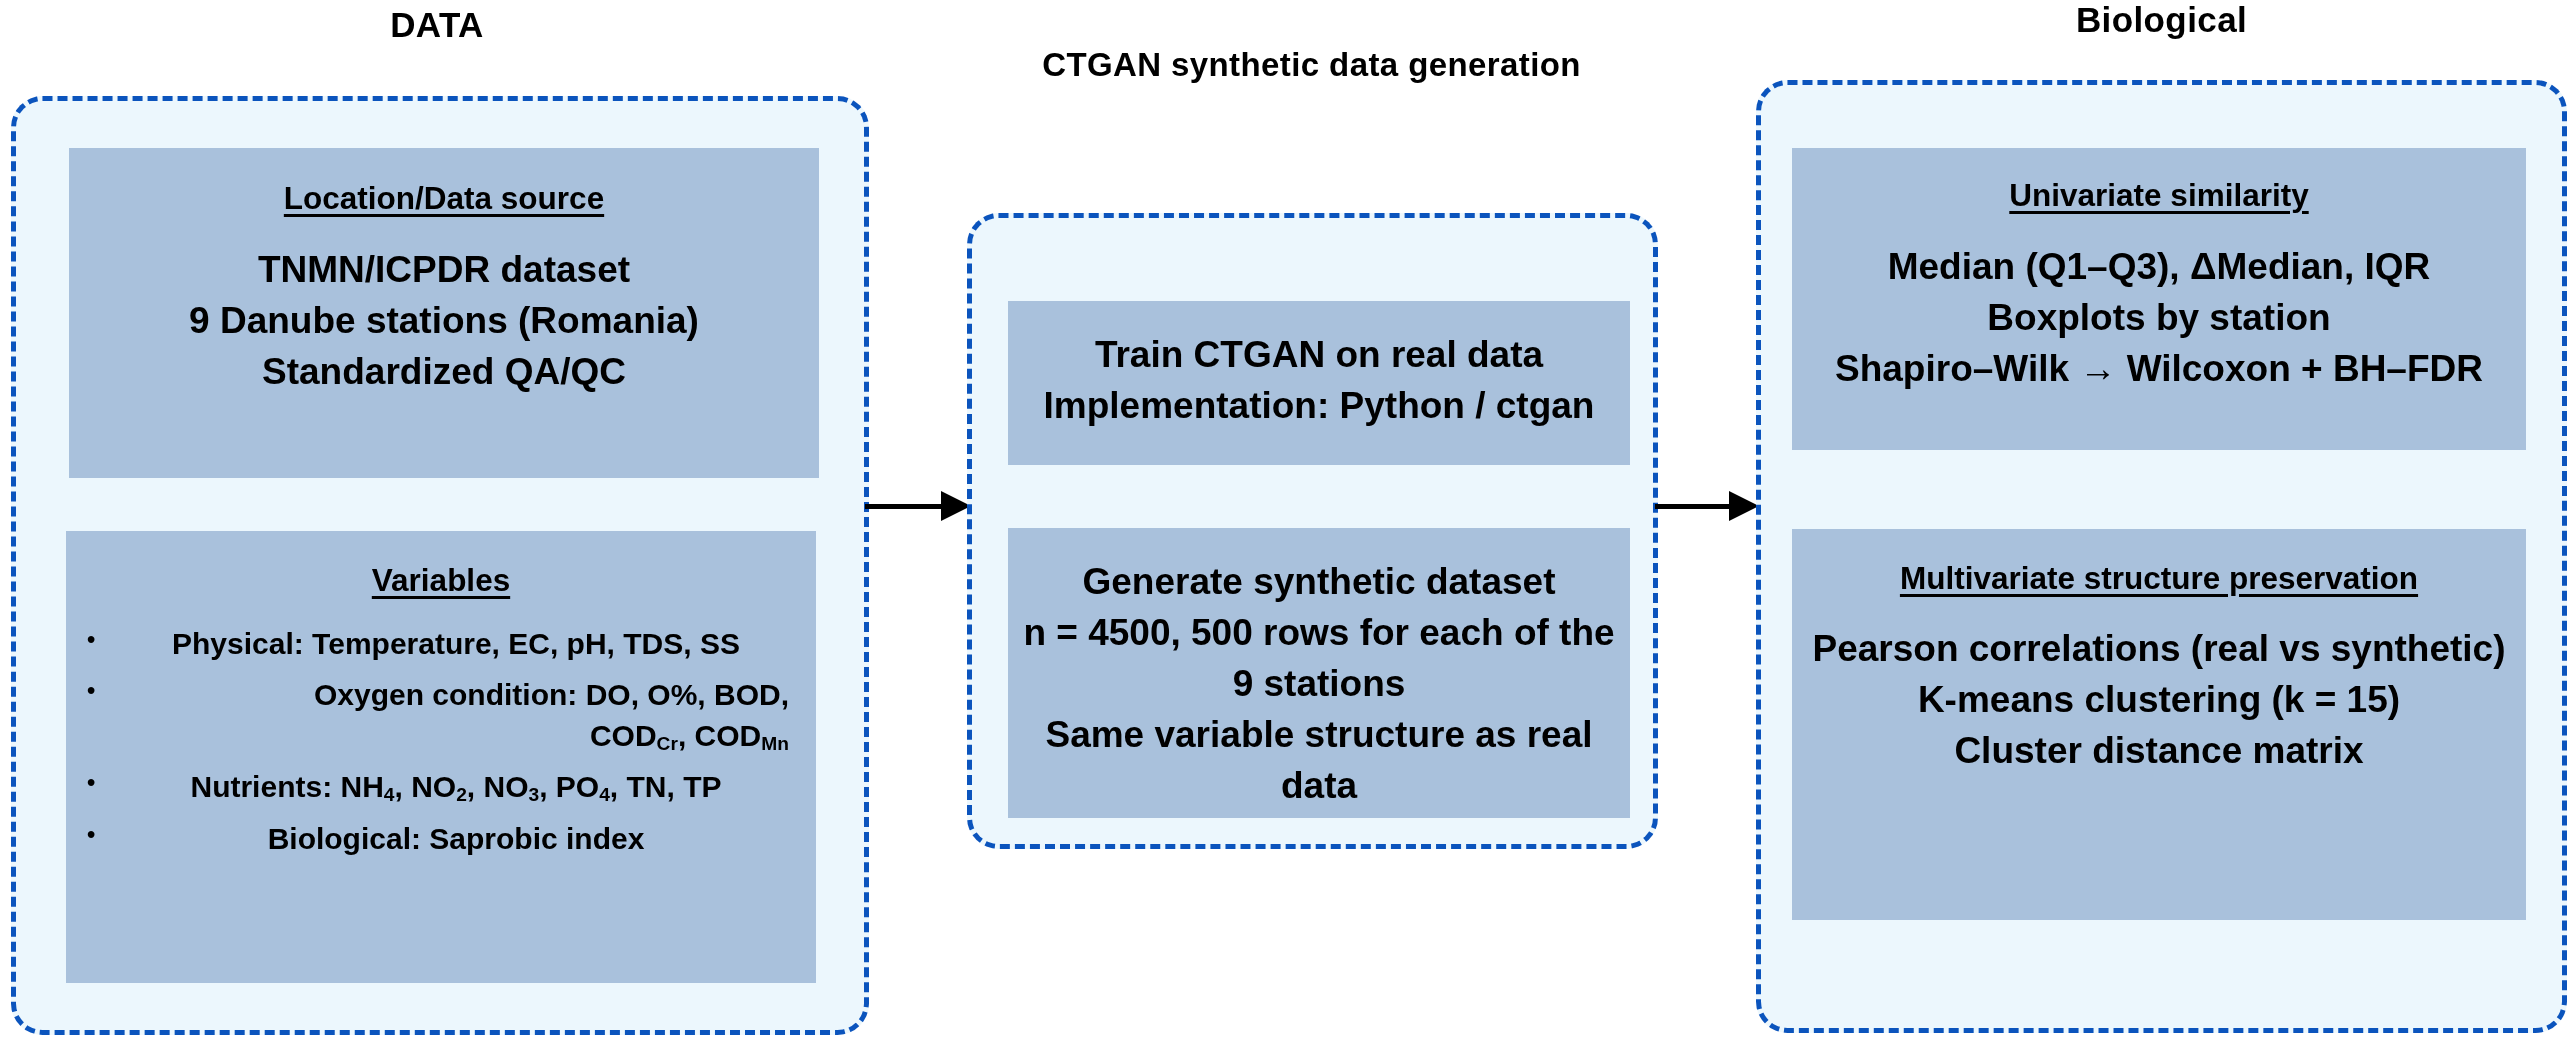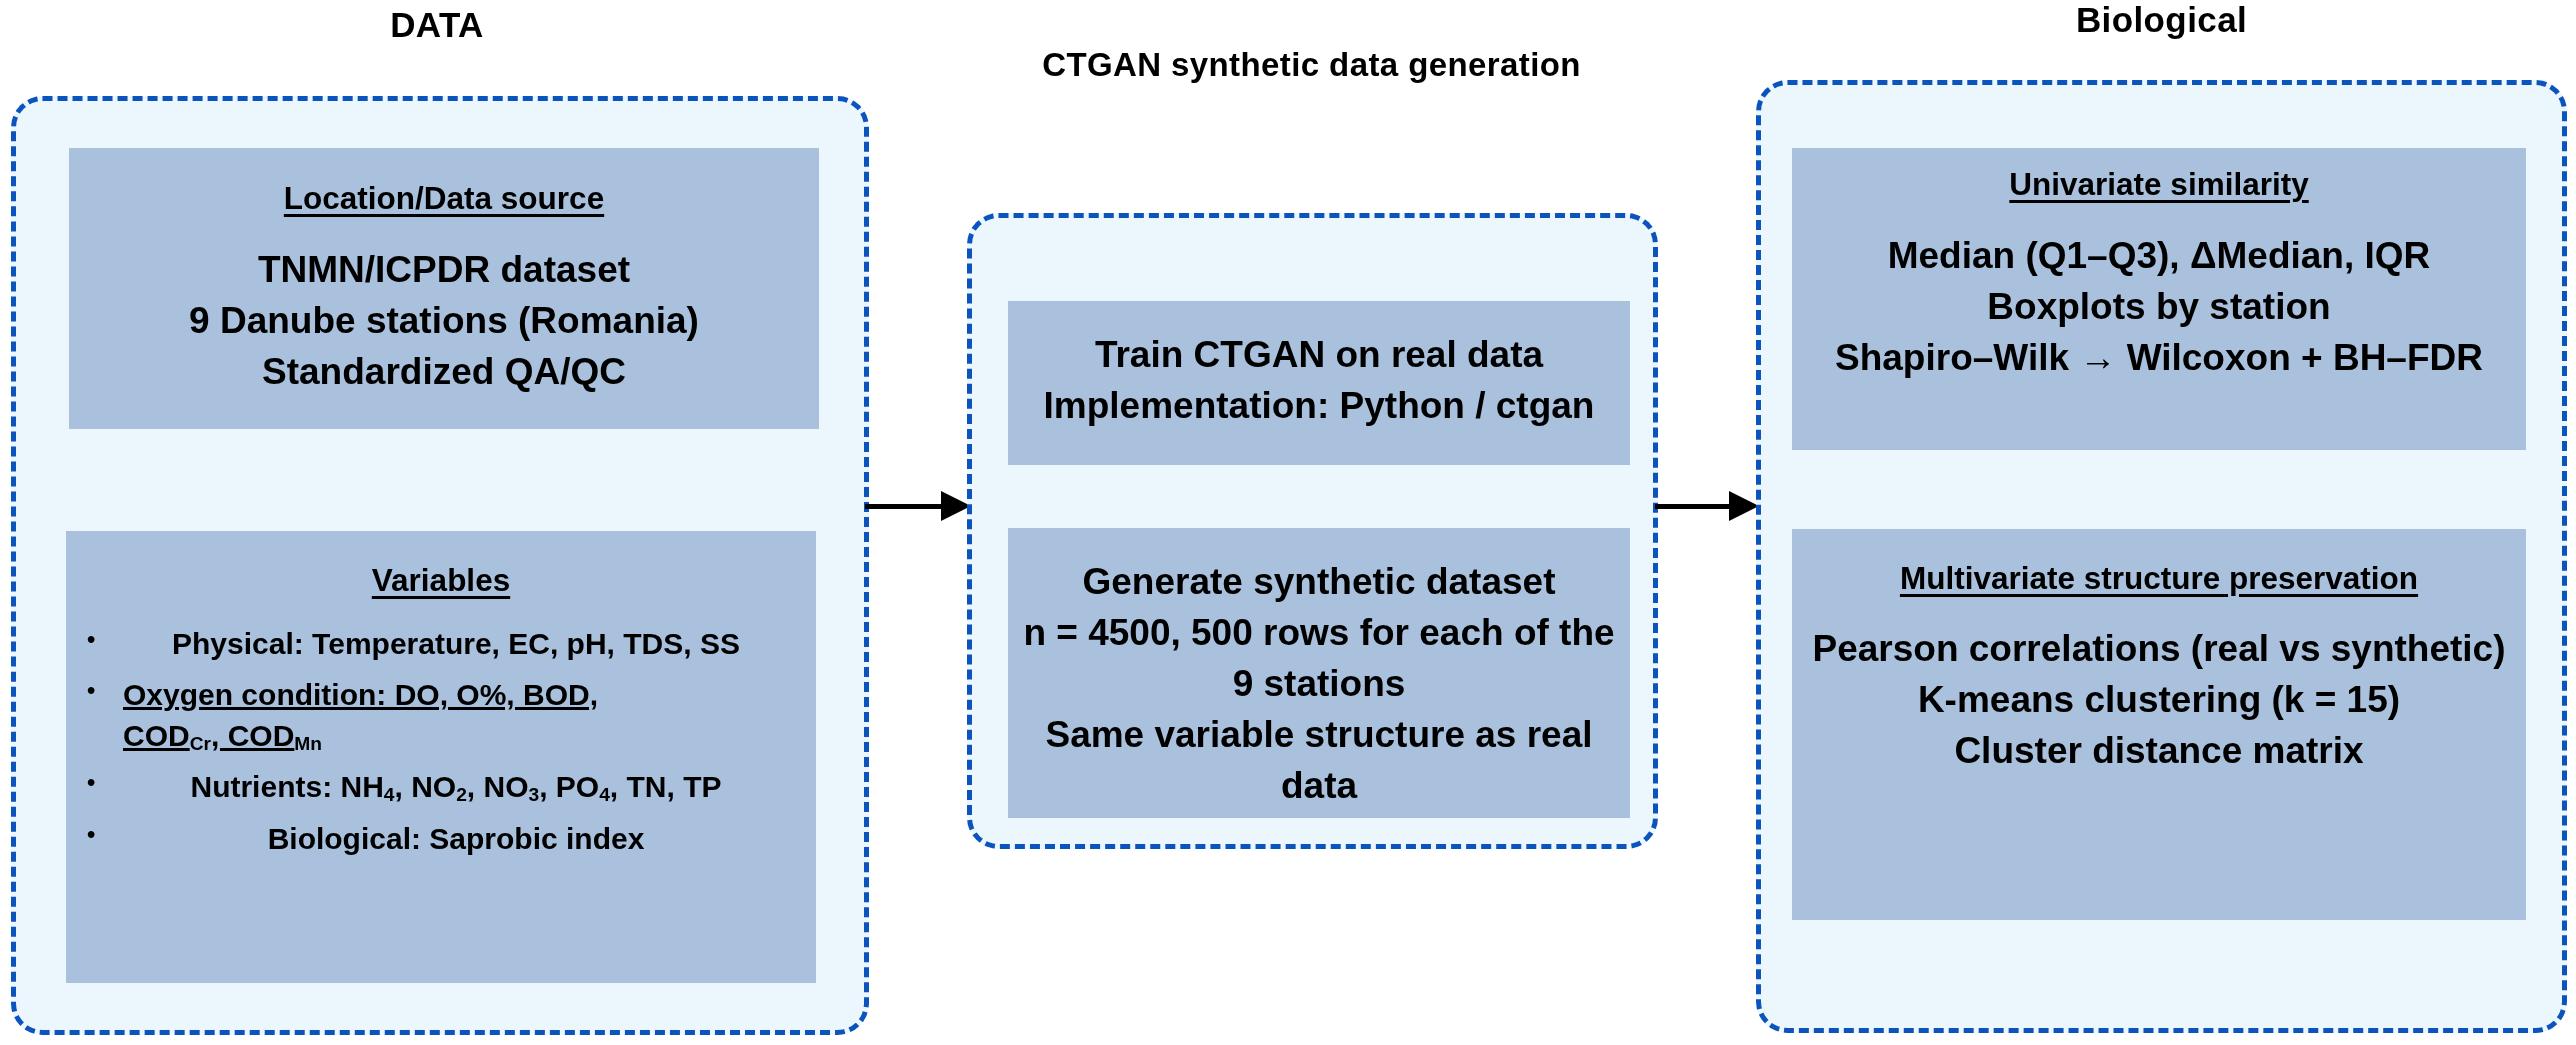--- a/index.html
+++ b/index.html
@@ -51,29 +51,29 @@
     justify-content: flex-start;
     align-items: center;
     color: #000000;
     font-family: "Liberation Sans Narrow", "Liberation Sans", "DejaVu Sans Condensed", "DejaVu Sans", sans-serif;
     font-weight: bold;
     font-stretch: condensed;
     text-align: center;
   }
 
   
-  #box-location  { left: 69px; top: 148px; width: 750px; height: 281px; padding-top: 33px; }
+  #box-location  { left: 69px; top: 148px; width: 750px; height: 330px; padding-top: 33px; }
   #box-variables { left: 66px; top: 531px; width: 750px; height: 452px; padding-top: 31.5px; }
 
   
   #box-train    { left: 1008px; top: 301px; width: 622px; height: 164px; padding-top: 28px; }
   #box-generate { left: 1008px; top: 528px; width: 622px; height: 290px; padding-top: 28px; }
 
   
-  #box-univariate  { left: 1792px; top: 148px; width: 734px; height: 302px; padding-top: 19px; }
+  #box-univariate  { left: 1792px; top: 148px; width: 734px; height: 302px; padding-top: 30px; }
   #box-multivariate{ left: 1792px; top: 529px; width: 734px; height: 391px; padding-top: 31.5px; }
 
   .box-title {
     font-size: 31.5px;
     font-weight: bold;
     text-decoration: underline;
     text-underline-offset: 4.7px;
     text-decoration-thickness: 3.2px;
     line-height: 1.1;
     margin: 0;
@@ -107,21 +107,21 @@
     position: relative;
     margin-bottom: 11px;
   }
   .bullet-list li::before {
     content: "\2022";
     position: absolute;
     left: -36px;
     top: 0;
     font-size: 23.6px;
   }
-  .bullet-list li.wrap { text-align: left; text-decoration: underline; }
+  .bullet-list li.wrap { text-align: right; }
 
   sub {
     font-size: 0.64em;
     vertical-align: -0.22em;
   }
 
   
   .flow-arrow {
     position: absolute;
     height: 31.5px;

